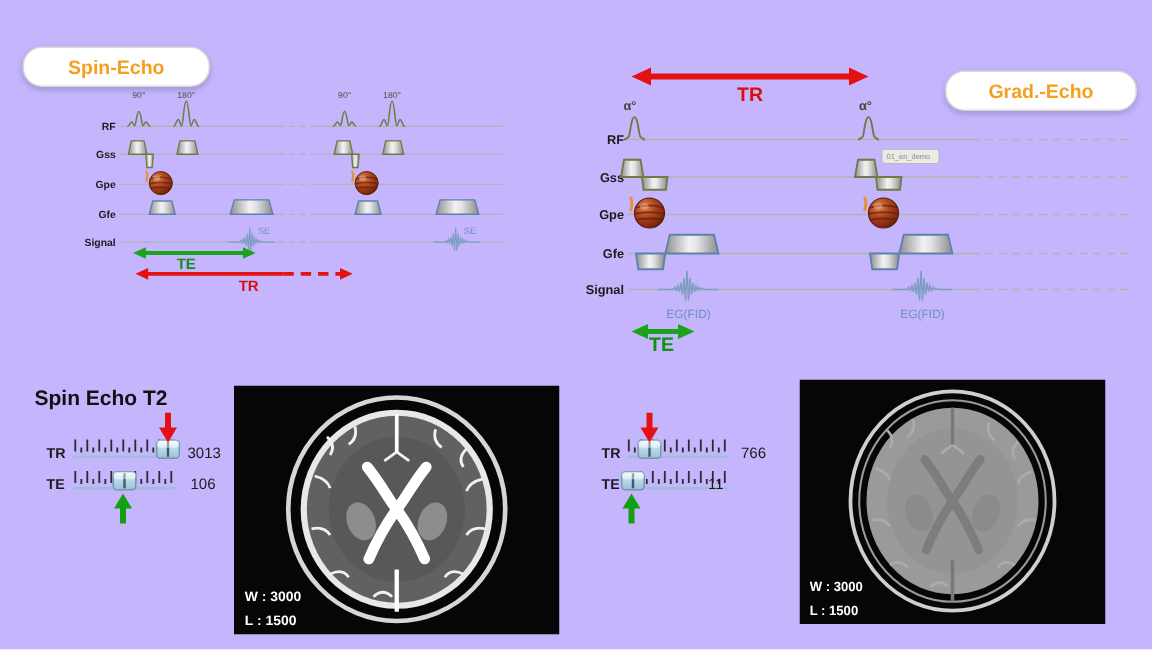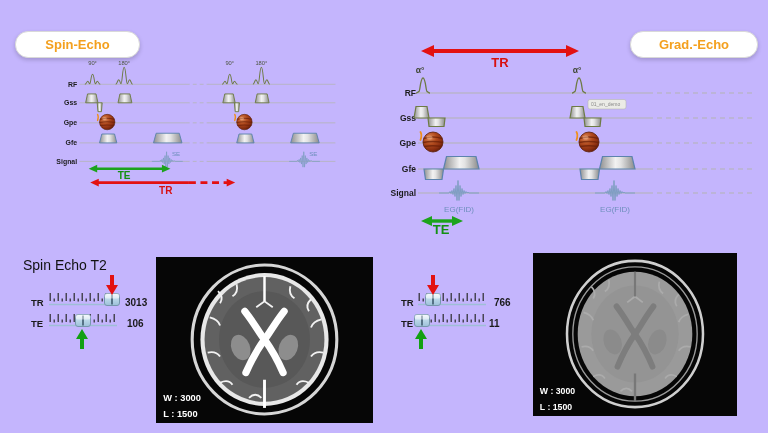--- a/index.html
+++ b/index.html
@@ -3,23 +3,23 @@
 <meta charset="utf-8">
 <style>
   html,body{margin:0;padding:0;background:#fff;}
   .stage{position:relative;width:768px;height:433px;background:#c4b5fd;
          font-family:"Liberation Sans",sans-serif;overflow:hidden;}
   .abs{position:absolute;}
   .pill{position:absolute;height:25px;border:1px solid #d9d9d9;border-radius:13px;
         background:#fff;box-shadow:0 2px 4px rgba(0,0,0,.18);
         display:flex;align-items:center;justify-content:center;
         color:#F4A01E;font-weight:bold;font-size:13px;}
-  .panel-title{position:absolute;font-weight:normal;font-size:14px;color:#111;}
+  .panel-title{position:absolute;font-weight:bold;font-size:14px;color:#111;}
   .sl-label{position:absolute;font-weight:bold;font-size:9.5px;color:#1a1a1a;}
-  .sl-value{position:absolute;font-weight:bold;font-size:10px;color:#1a1a1a;}
+  .sl-value{position:absolute;font-weight:normal;font-size:10px;color:#1a1a1a;}
   svg text{font-family:"Liberation Sans",sans-serif;}
   .rowlbl{font-size:9px;font-weight:bold;fill:#1c1c1c;}
   .pulselbl{font-size:7.5px;fill:#4c5540;}
   .echolbl{font-size:8px;fill:#6f8fbd;}
   .bigTE{font-size:13px;font-weight:bold;fill:#129012;}
   .bigTR{font-size:13px;font-weight:bold;fill:#d80f0f;}
 </style>
 </head>
 <body>
 
@@ -64,21 +64,21 @@
       <g id="rlineR" stroke="#b3b3b3" stroke-width="1">
         <line x1="418" y1="0" x2="648" y2="0"></line>
         <line x1="648" y1="0" x2="752" y2="0" stroke-dasharray="5 4"></line>
       </g>
     </defs>
   </svg>
 
   <div class="pill" style="left:15px;top:31px;width:123px;">
     <span>Spin-Echo</span>
   </div>
-  <div class="pill" style="left:630px;top:31px;width:126px;">
+  <div class="pill" style="left:630px;top:47px;width:126px;">
     <span>Grad.-Echo</span>
   </div>
 
   <svg class="abs" style="left:0;top:55px;" width="384" height="185" viewBox="0 55 384 240">
     <use href="#rlineL" y="93"></use>
       <use href="#rlineL" y="117"></use>
       <use href="#rlineL" y="143"></use>
     <use href="#rlineL" y="169"></use>
       <use href="#rlineL" y="193"></use>
 
@@ -298,21 +298,21 @@
   <svg class="abs" style="left:404px;top:309px;" width="100" height="26" viewBox="-14 0 100 26">
     <line x1="0" y1="16.5" x2="68" y2="16.5" stroke="#9ebfd6" stroke-width="1.6"></line>
     <line x1="0.6" y1="9" x2="68" y2="9" stroke="#2b2b2b" stroke-width="8" stroke-dasharray="1.2 6.8"></line>
     <line x1="4.6" y1="12" x2="68" y2="12" stroke="#2b2b2b" stroke-width="3.2" stroke-dasharray="1.2 6.8"></line>
     <g transform="translate(4,0)">
       <rect x="-7.5" y="5.5" width="15" height="12" rx="2.5" fill="url(#hgrad)" stroke="#7697ad"></rect>
       <line x1="0" y1="6.5" x2="0" y2="16.5" stroke="#3f5a6e" stroke-width="1.6"></line>
       <rect x="-7.5" y="5.5" width="15" height="5" rx="2.5" fill="#ffffff" opacity="0.45"></rect>
     </g>
   </svg>
-  <div class="sl-value" style="left:489px;top:318px;">11</div>
+  <div class="sl-value" style="left:472px;top:318px;">11</div>
   <svg class="abs" style="left:414px;top:329px;" width="14" height="21">
     <polygon points="7,0 1,10 13,10" fill="#12A012"></polygon>
       <rect x="5" y="9" width="4" height="11" fill="#12A012"></rect>
   </svg>
 
   <svg class="abs" style="left:533px;top:253px;" width="204" height="163" viewBox="0 0 210 165" preserveAspectRatio="none">
     <rect width="210" height="165" fill="#060606"></rect>
     <ellipse cx="105" cy="82" rx="70" ry="74" fill="none" stroke="#cfcfcf" stroke-width="2.6"></ellipse>
     <ellipse cx="105" cy="82" rx="64" ry="68" fill="none" stroke="#9a9a9a" stroke-width="1.4"></ellipse>
     <ellipse cx="105" cy="82" rx="59" ry="63" fill="#9a9a9a"></ellipse>

